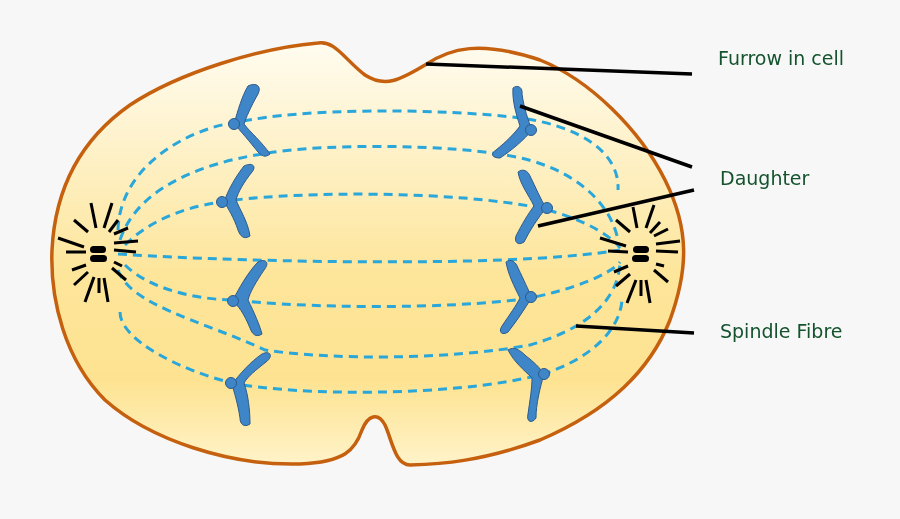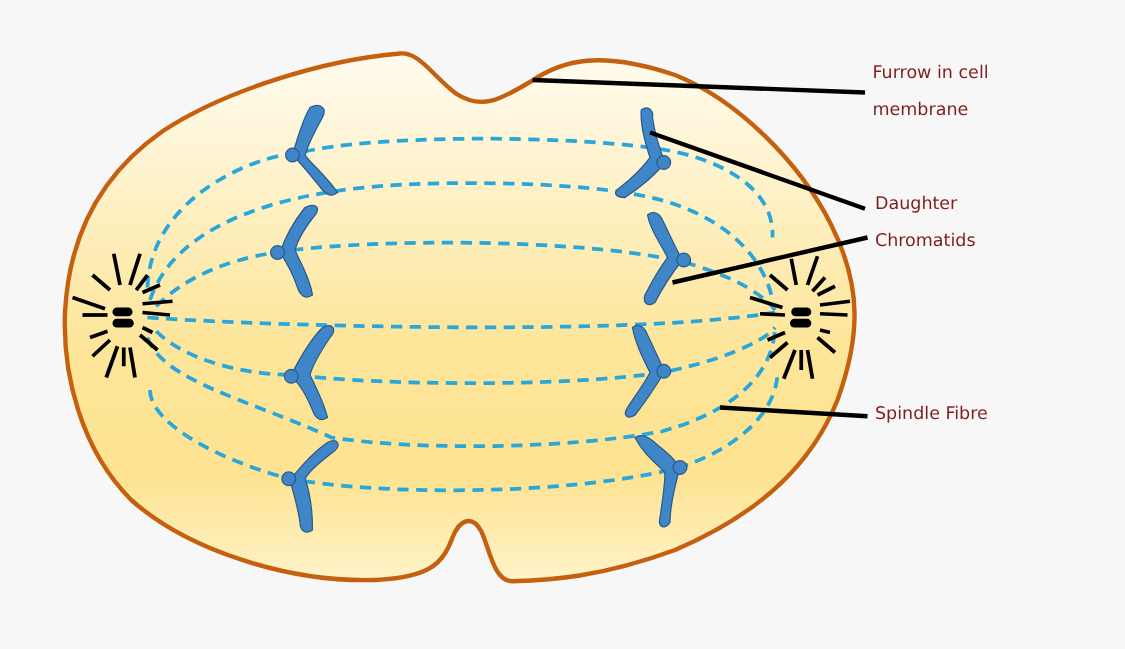--- a/index.html
+++ b/index.html
@@ -1,24 +1,25 @@
 <!DOCTYPE html>
 <html><head>
   <meta charset="utf-8">
   <style>
     html, body { margin: 0; padding: 0; background: #f7f7f8; }
     body { width: 900px; height: 519px; overflow: hidden; position: relative; }
     #diagram { position: absolute; left: 0; top: 0; width: 900px; height: 519px; }
     .label {
       position: absolute;
       font-family: "DejaVu Sans", "Liberation Sans", sans-serif;
-      font-size: 14px;
+      font-size: 19px;
       line-height: 30px;
-      color: #7f1d1d;
+      color: #14532d;
       white-space: nowrap;
+      margin-left: 20px;
     }
     .spindle { fill: none; stroke: #29a6da; stroke-width: 3; stroke-dasharray: 9 6; }
     .membrane { fill: url(#cellFill); stroke: #c5600f; stroke-width: 3.5; }
     .chrom { fill: #3f86c9; stroke: #2c5a8c; stroke-width: 1; }
     .pointer { stroke: #000; stroke-width: 3.5; fill: none; }
     .aster line { stroke: #000; stroke-width: 3; stroke-linecap: butt; }
   </style>
 </head>
 <body>
 
@@ -139,23 +140,21 @@
   </g>
 
   <line class="pointer" x1="426" y1="64" x2="692" y2="74"></line>
   <line class="pointer" x1="520" y1="106" x2="692" y2="167"></line>
   <line class="pointer" x1="538" y1="226" x2="694" y2="190"></line>
   <line class="pointer" x1="576" y1="326" x2="694" y2="333"></line>
 </svg>
 
 <div class="label" style="left:698px; top:43px;">
   <div>Furrow in cell</div>
-  <div>membrane</div>
 </div>
 
-<div class="label" style="left:700px; top:148px;">
+<div class="label" style="left:700px; top:163px;">
   <div>Daughter</div>
-  <div>Chromatids</div>
 </div>
 
 <div class="label" style="left:700px; top:316px;">
   <div>Spindle Fibre</div>
 </div>
 
 </body></html>

